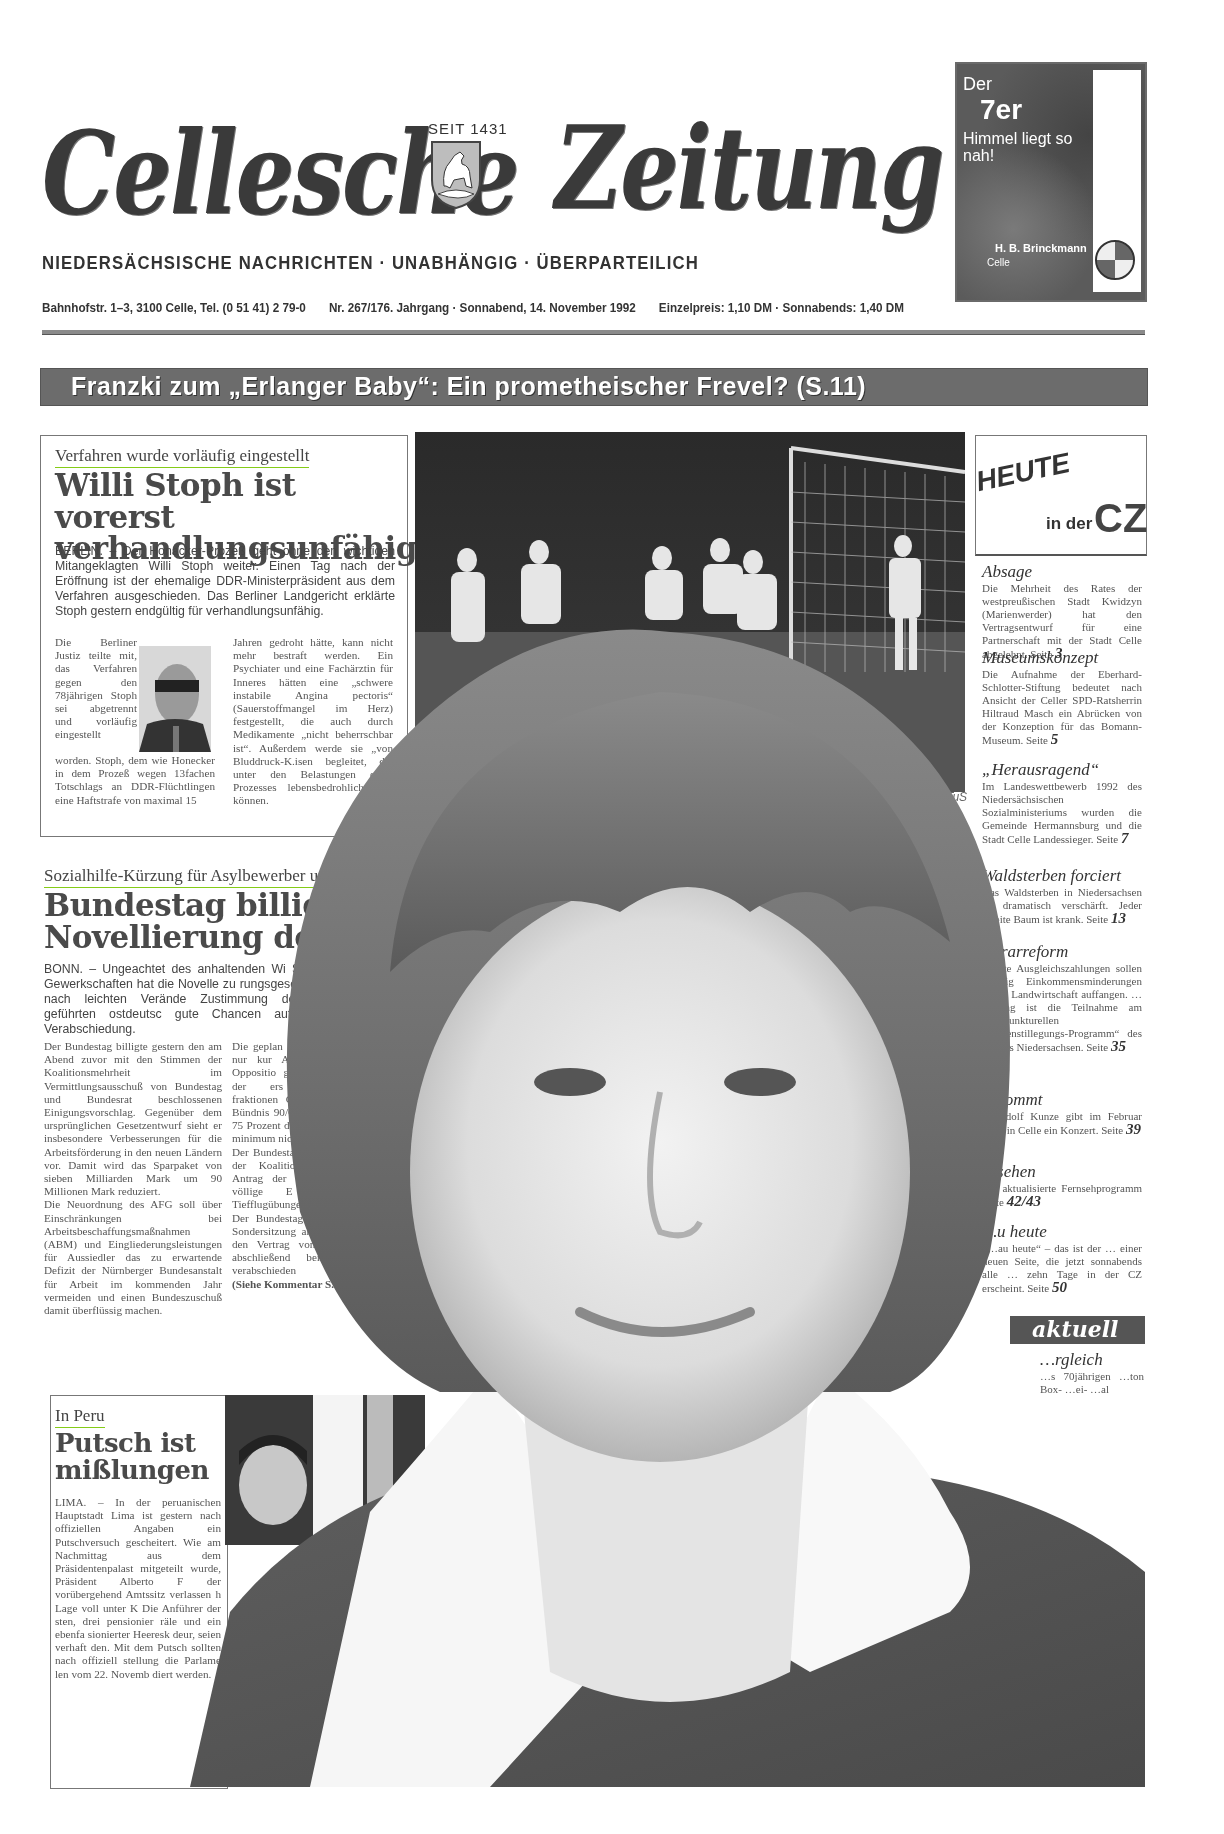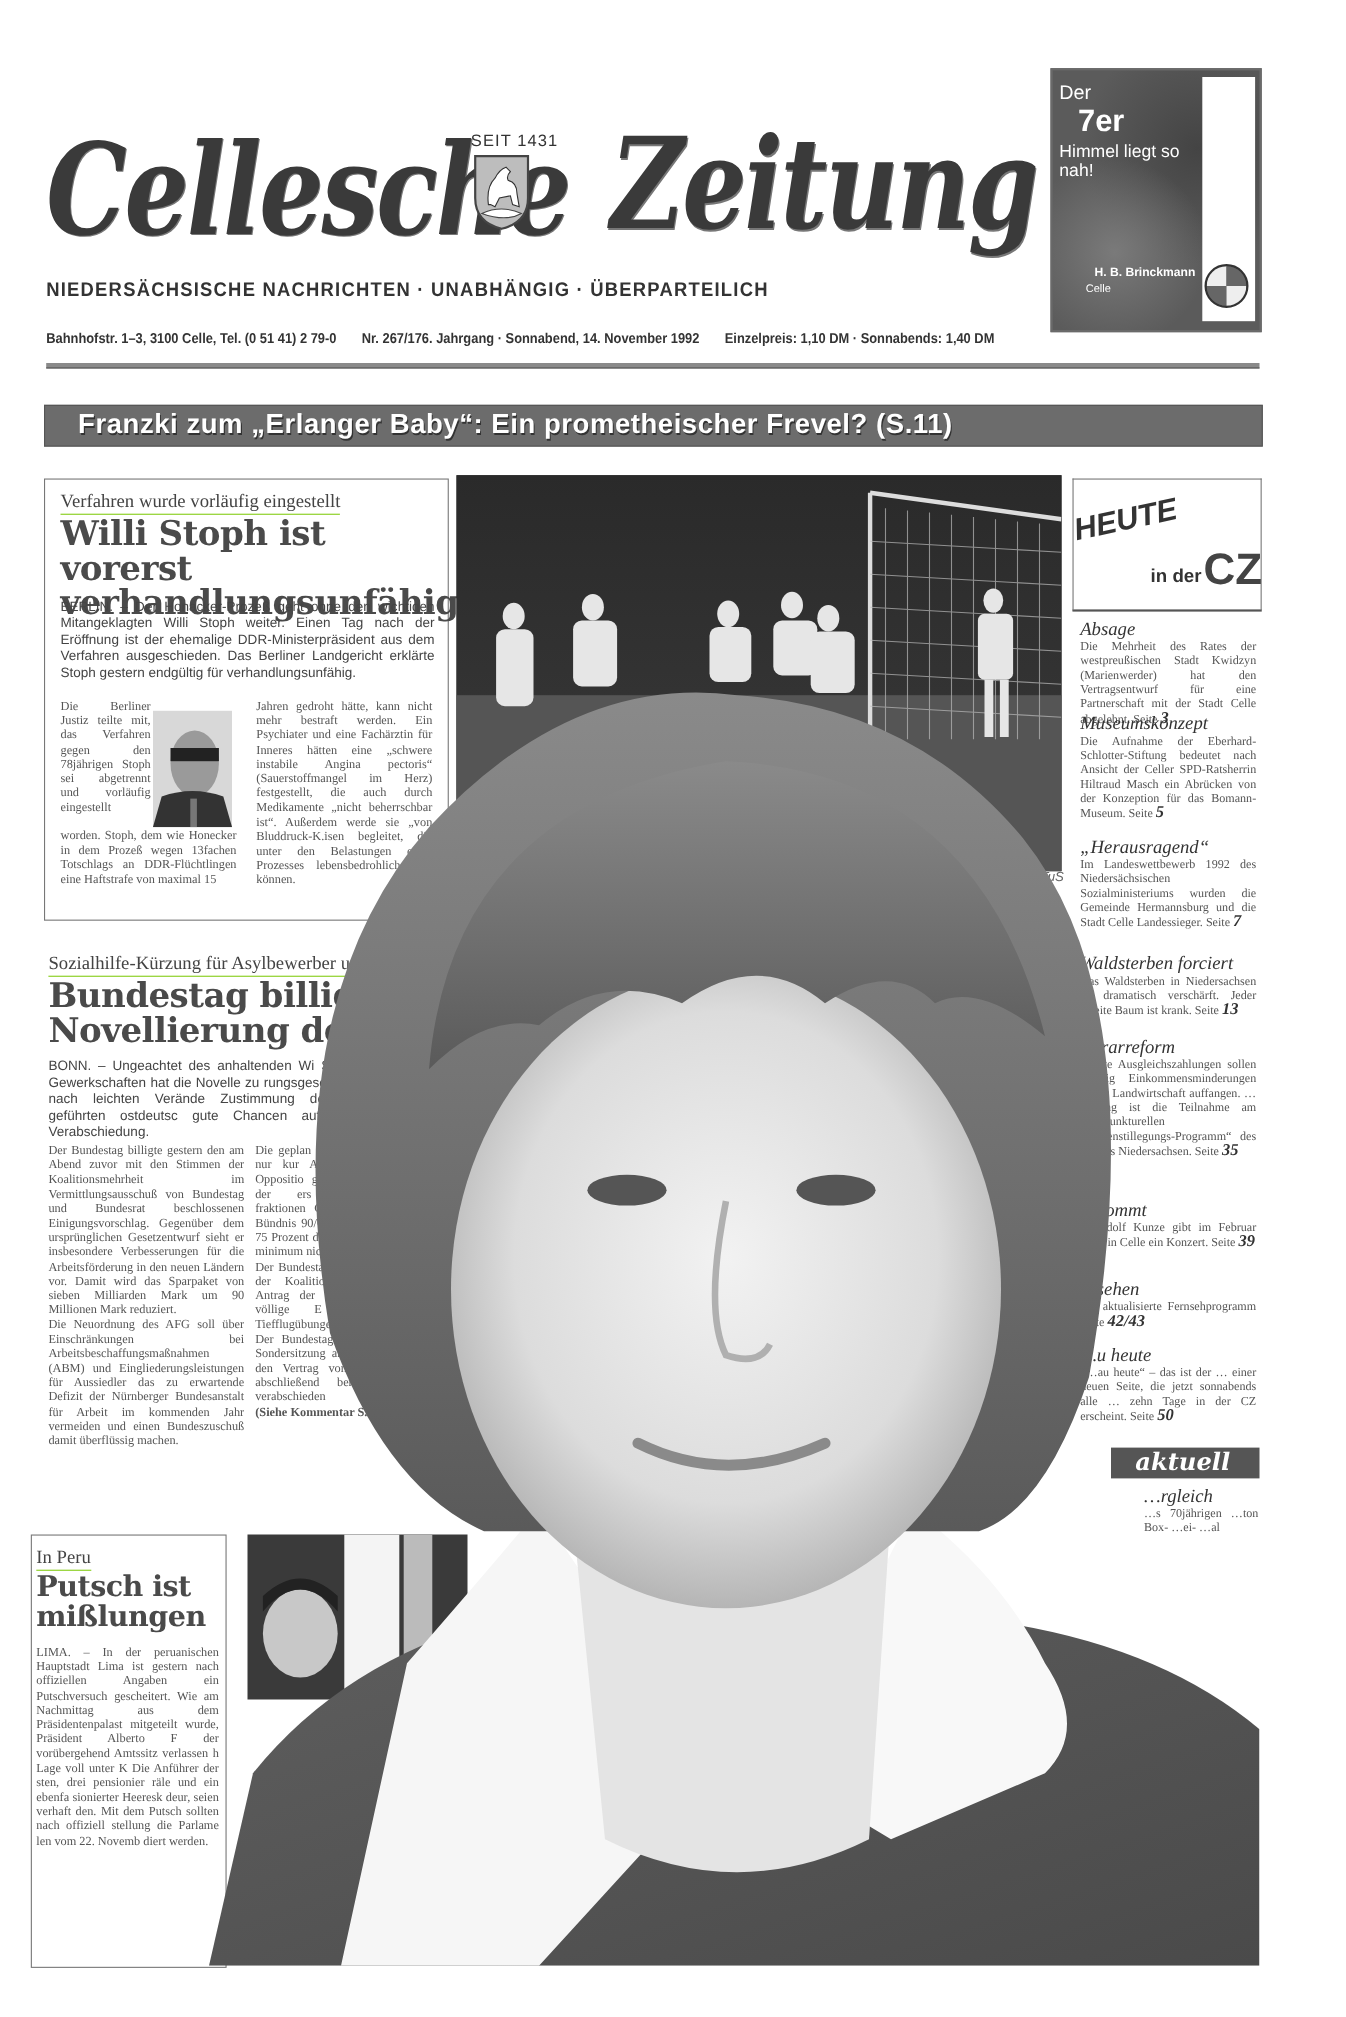--- a/index.html
+++ b/index.html
@@ -159,21 +159,21 @@
     <div>Die Neuordnung des AFG soll über Einschränkungen bei Arbeitsbeschaffungsmaßnahmen (ABM) und Eingliederungsleistungen für Aussiedler das zu erwartende Defizit der Nürnberger Bundesanstalt für Arbeit im kommenden Jahr vermeiden und einen Bundeszuschuß damit überflüssig machen.</div>
   </div>
   <div class="abs body" style="left:192px;top:178px;width:140px;">
     <div>Die geplan Sozialhilfe fü und nur kur Ausländer ist der Oppositio gestern heftig Bei der ers Gesetzentwurf fraktionen CD erklärten Spr Bündnis 90/Gr vorgesehene R 75 Prozent d Regelsätze könne minimum nicht sich</div>
     <div>Der Bundestag lehnt Mehrheit der Koalition teten einen Antrag der demokraten auf völlige E lung der Tiefflugübungen a</div>
     <div>Der Bundestag wird bei ein Sondersitzung am 2. Dezemb den Vertrag von Maastricht abschließend beraten und verabschieden</div>
     <div style="font-weight:bold">(Siehe Kommentar S. 2)</div>
   </div>
 </div>
 
-<div class="abs box" style="left:28px;top:1395px;width:176px;height:392px;">
+<div class="abs box" style="left:50px;top:1395px;width:176px;height:392px;">
   <div class="abs" style="left:4px;top:10px;"><span class="kicker">In Peru</span></div>
   <div class="abs headline" style="left:4px;top:34px;font-size:26px;width:170px;">
     <div>Putsch ist</div>
     <div>mißlungen</div>
   </div>
   <div class="abs body" style="left:4px;top:100px;width:166px;">LIMA. – In der peruanischen Hauptstadt Lima ist gestern nach offiziellen Angaben ein Putschversuch gescheitert. Wie am Nachmittag aus dem Präsidentenpalast mitgeteilt wurde, Präsident Alberto F der vorübergehend Amtssitz verlassen h Lage voll unter K Die Anführer der sten, drei pensionier räle und ein ebenfa sionierter Heeresk deur, seien verhaft den. Mit dem Putsch sollten nach offiziell stellung die Parlame len vom 22. Novemb diert werden.</div>
 </div>
 <div class="abs" style="left:225px;top:1395px;width:200px;height:150px;background:#3a3a3a;">
   <svg width="200" height="150" viewBox="0 0 200 150">
     <rect x="88" y="0" width="50" height="150" fill="#f4f4f4"></rect>

